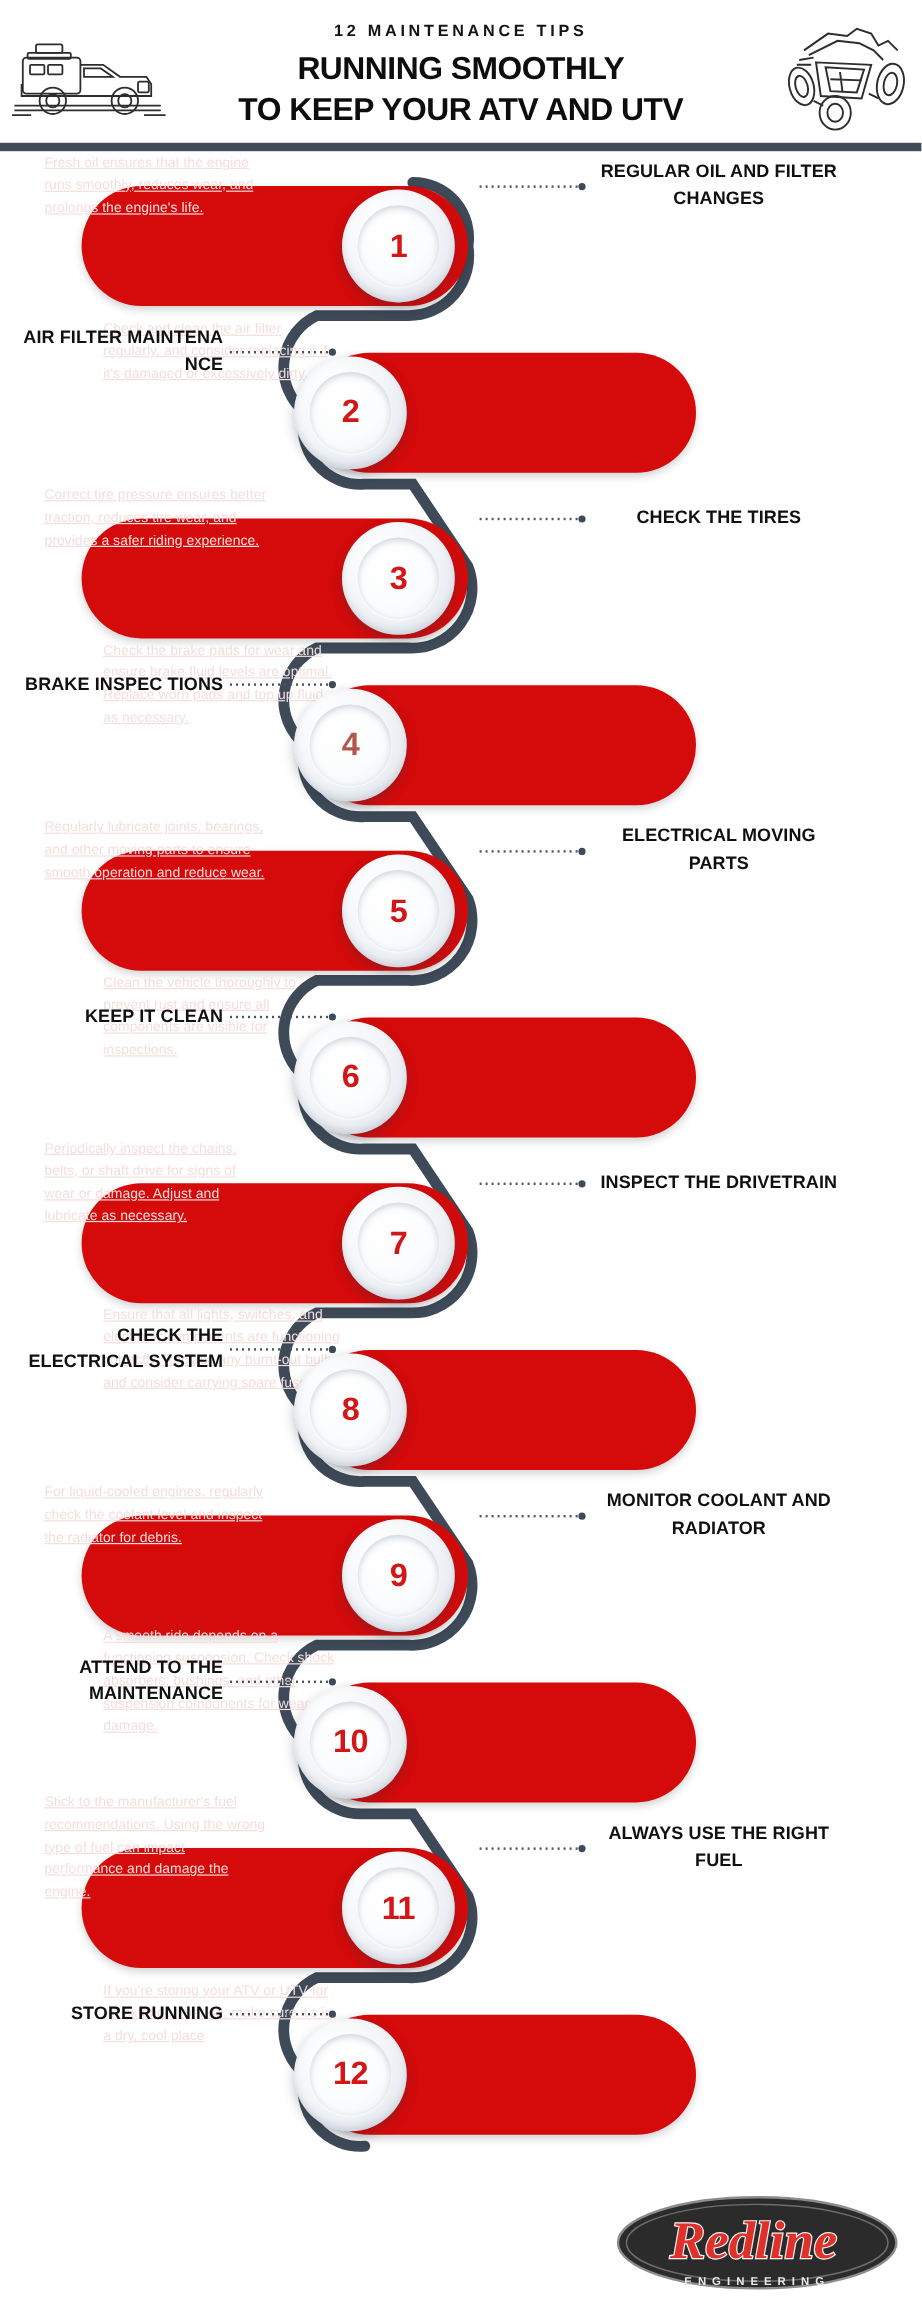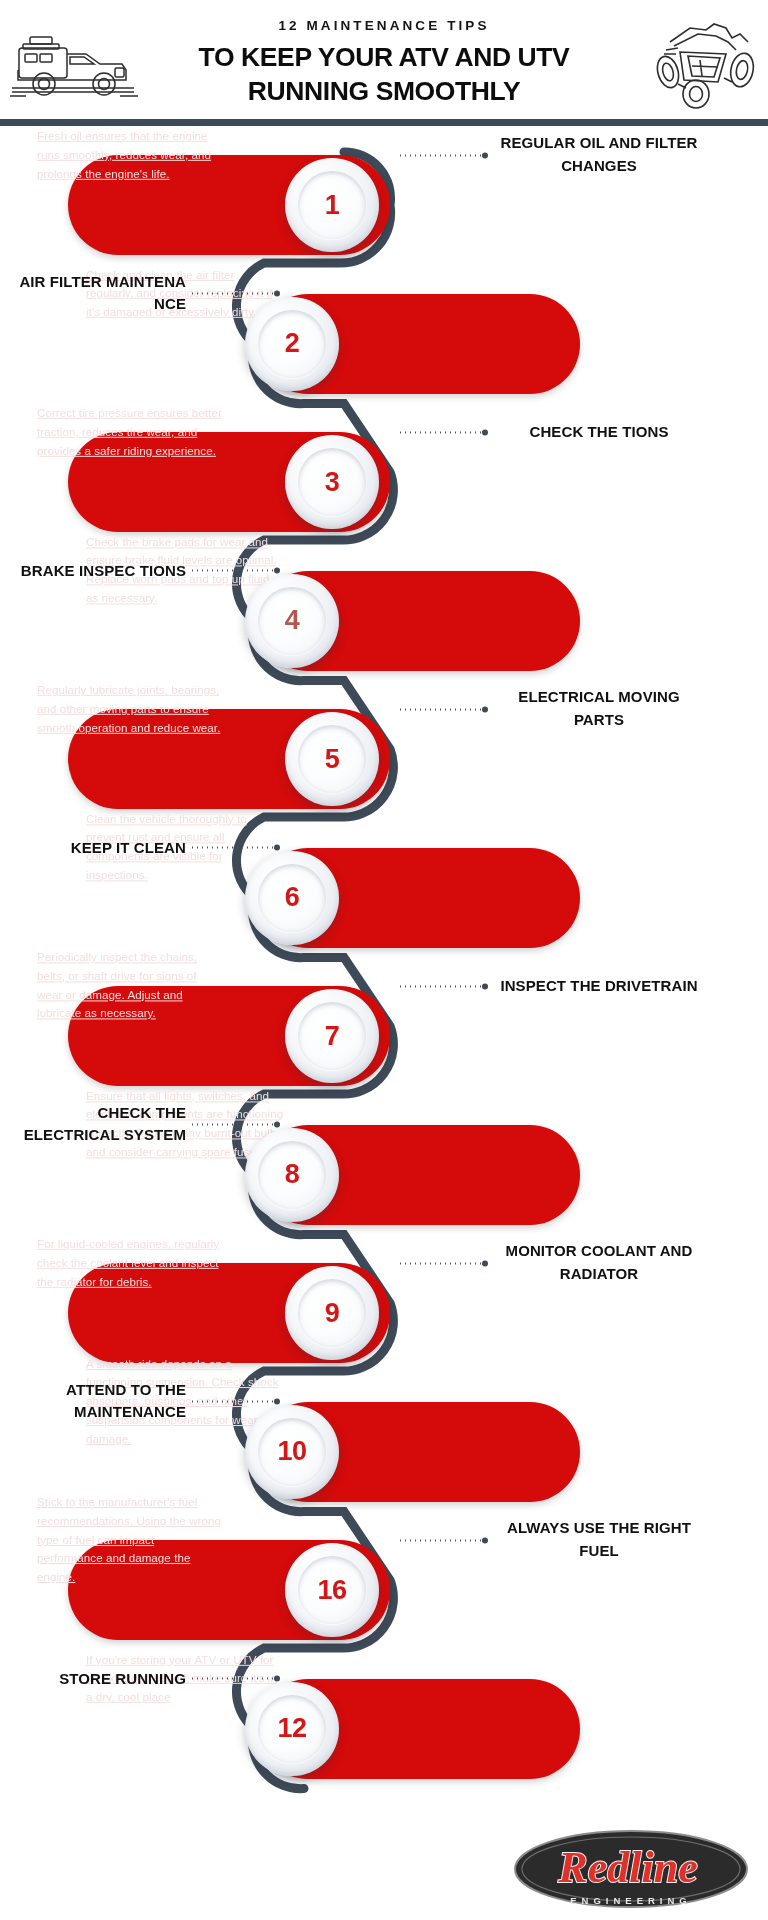--- a/index.html
+++ b/index.html
@@ -218,22 +218,22 @@
         <circle cx="36" cy="56" r="5.5"></circle>
         <circle cx="96" cy="56" r="11"></circle>
         <circle cx="96" cy="56" r="5.5"></circle>
         <path d="M4 60 L126 60 M4 64 L126 64"></path>
         <path d="M2 68 L18 68 M112 68 L130 68"></path>
       </g>
     </svg>
 
     <div class="header-center">
       <div class="kicker">12 MAINTENANCE TIPS</div>
+      <div class="title-main">RUNNING SMOOTHLY</div>
       <div class="title-main">TO KEEP YOUR ATV AND UTV</div>
-      <div class="title-main">RUNNING SMOOTHLY</div>
     </div>
 
     <svg class="veh-right" viewBox="0 0 118 92">
       <g fill="none" stroke="#2d2d2d" stroke-width="1.6">
         <path d="M26 22 L46 8 L62 10 L70 4 L82 8 L88 18 L96 14 L104 22"></path>
         <path d="M30 26 L54 14 L72 16 L84 22 L92 30"></path>
         <path d="M36 32 L40 60 L74 62 L82 34 Z"></path>
         <path d="M44 36 L48 56 L70 57 L76 38 Z"></path>
         <path d="M56 40 L58 56 M48 46 L74 47"></path>
         <path d="M22 30 L34 28 M20 34 L32 34"></path>
@@ -297,21 +297,21 @@
         <div class="desc">Correct tire pressure ensures better traction, reduces tire wear, and provides a safer riding experience.</div>
         <div class="badge">
           <div class="ring-outer"></div>
           <div class="ring-inner"></div>
           <div class="num">3</div>
         </div>
         <div class="leader">
           <span class="dots"></span>
           <span class="cap"></span>
         </div>
-        <div class="label">CHECK THE TIONS</div>
+        <div class="label">CHECK THE TIRES</div>
       </div>
       <div class="tip side-left" style="top: 570.5px;">
         <div class="pill"></div>
         <div class="desc">Check the brake pads for wear and ensure brake fluid levels are optimal. Replace worn pads and top up fluid as necessary.</div>
         <div class="badge muted">
           <div class="ring-outer"></div>
           <div class="ring-inner"></div>
           <div class="num">4</div>
         </div>
         <div class="leader">
@@ -403,21 +403,21 @@
           <span class="cap"></span>
         </div>
         <div class="label">ATTEND TO THE MAINTENANCE</div>
       </div>
       <div class="tip side-right" style="top: 1540px;">
         <div class="pill"></div>
         <div class="desc">Stick to the manufacturer's fuel recommendations. Using the wrong type of fuel can impact performance and damage the engine.</div>
         <div class="badge">
           <div class="ring-outer"></div>
           <div class="ring-inner"></div>
-          <div class="num">16</div>
+          <div class="num">11</div>
         </div>
         <div class="leader">
           <span class="dots"></span>
           <span class="cap"></span>
         </div>
         <div class="label">ALWAYS USE THE RIGHT FUEL</div>
       </div>
       <div class="tip side-left" style="top: 1678.5px;">
         <div class="pill"></div>
         <div class="desc">If you're storing your ATV or UTV for an extended period, make sure it's in a dry, cool place</div>

